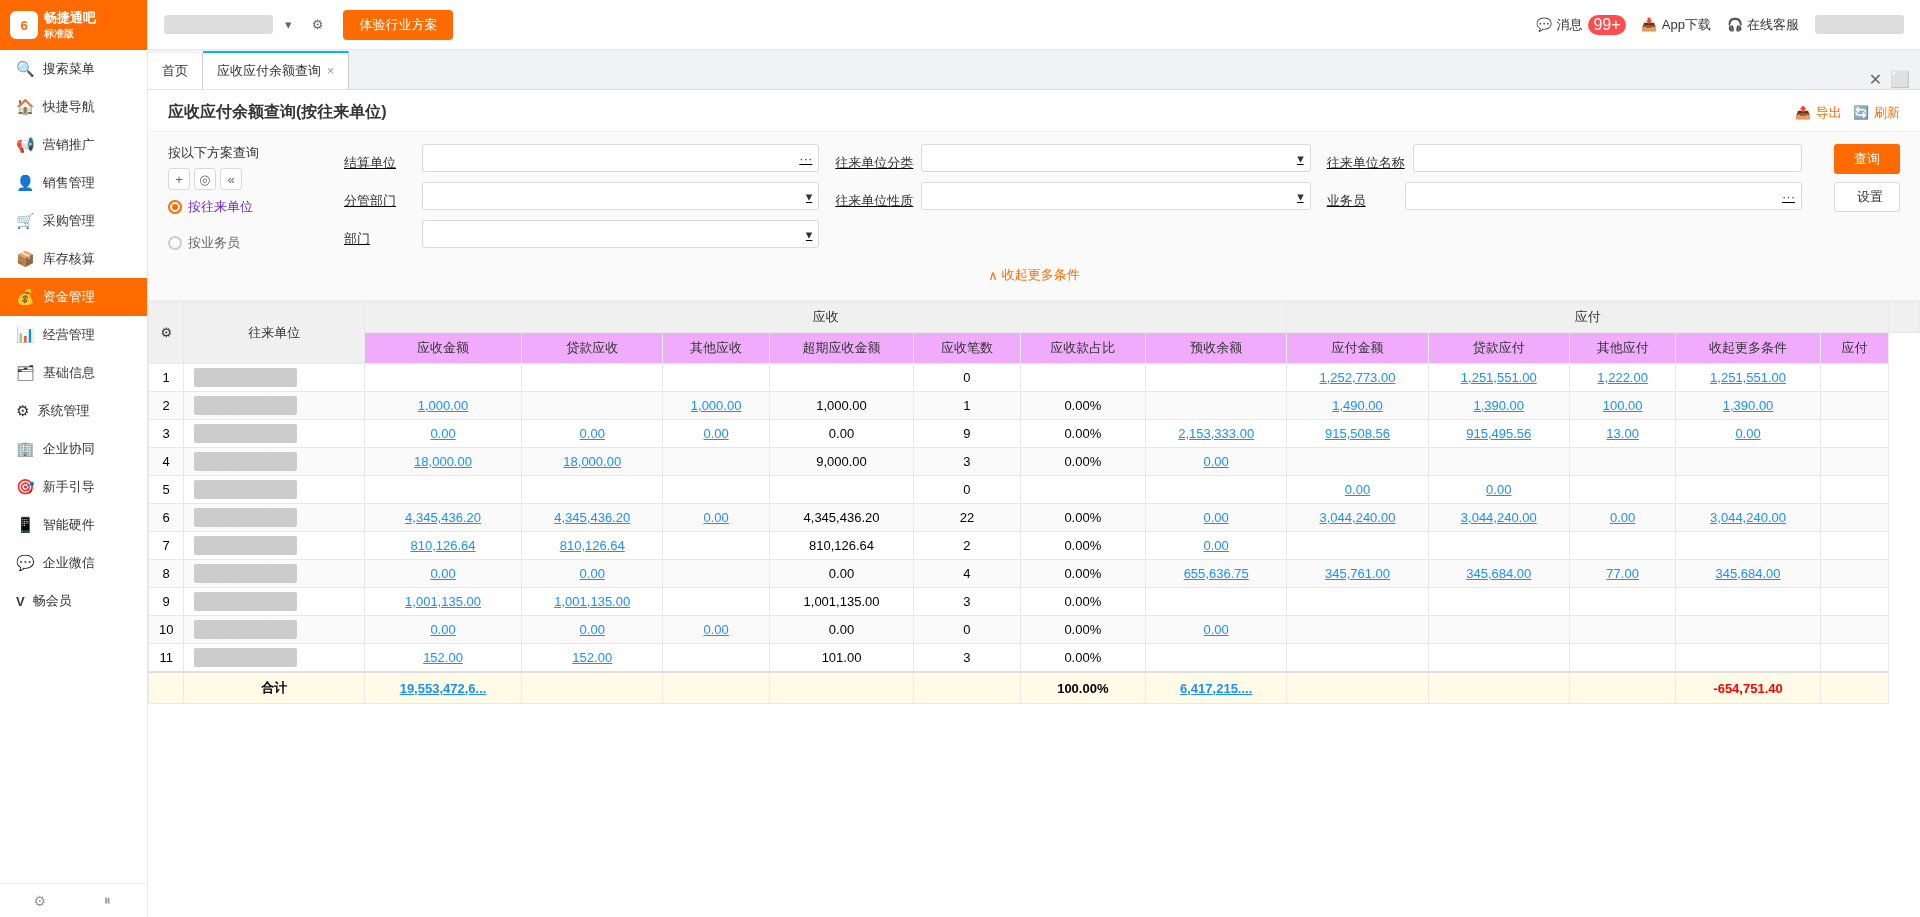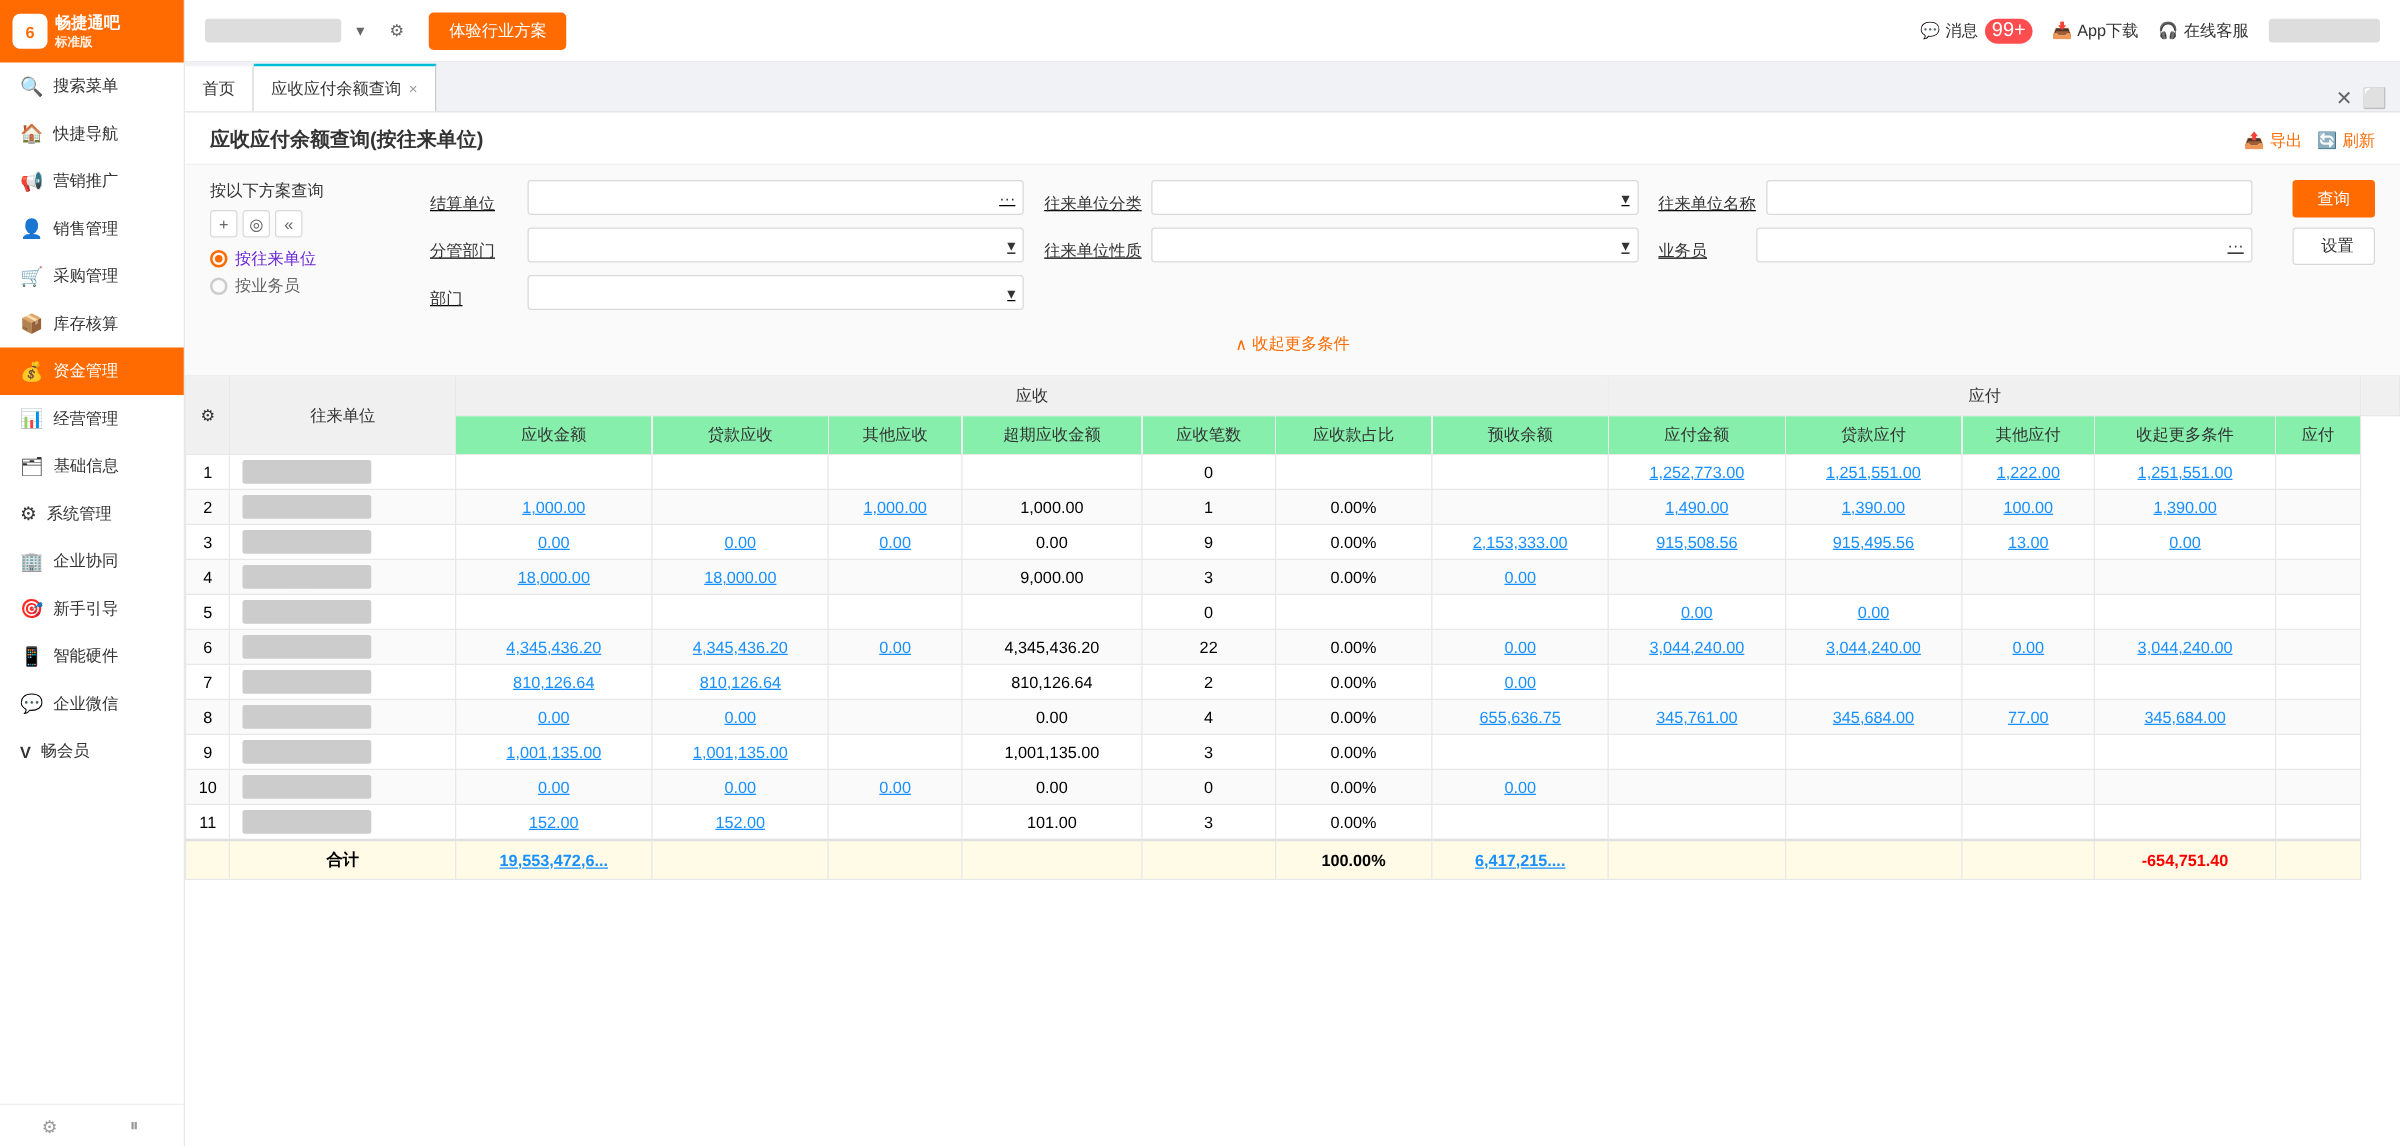--- a/index.html
+++ b/index.html
@@ -376,21 +376,21 @@
       border-collapse: collapse;
       font-size: 12px;
     }
     .data-table th, .data-table td {
       border: 1px solid #e8e8e8;
       padding: 6px 10px;
       white-space: nowrap;
       text-align: center;
     }
     .data-table thead tr th {
-      background: #86efac;
+      background: #f0abfc;
       color: #333;
       font-weight: normal;
       position: sticky;
       top: 0;
       z-index: 2;
     }
     .data-table thead tr:first-child th {
       background: #f0f0f0;
     }
     .data-table tbody tr:nth-child(even) { background: #fafafa; }
@@ -581,21 +581,21 @@
                 <div class="scheme-btn">+</div>
                 <div class="scheme-btn">◎</div>
                 <div class="scheme-btn">«</div>
               </div>
             </div>
             <div style="margin-top:8px;">
               <div class="filter-option">
                 <div class="radio-dot"></div>
                 <span style="color:#6d28d9;">按往来单位</span>
               </div>
-              <div class="filter-option secondary" style="margin-top:4px;">
+              <div class="filter-option secondary" style="margin-top:18px;">
                 <div class="radio-dot"></div>
                 <span>按业务员</span>
               </div>
             </div>
           </div>
 
           <div class="filter-right-panel">
 
             <div class="filter-right-row">
               <div class="filter-field">

